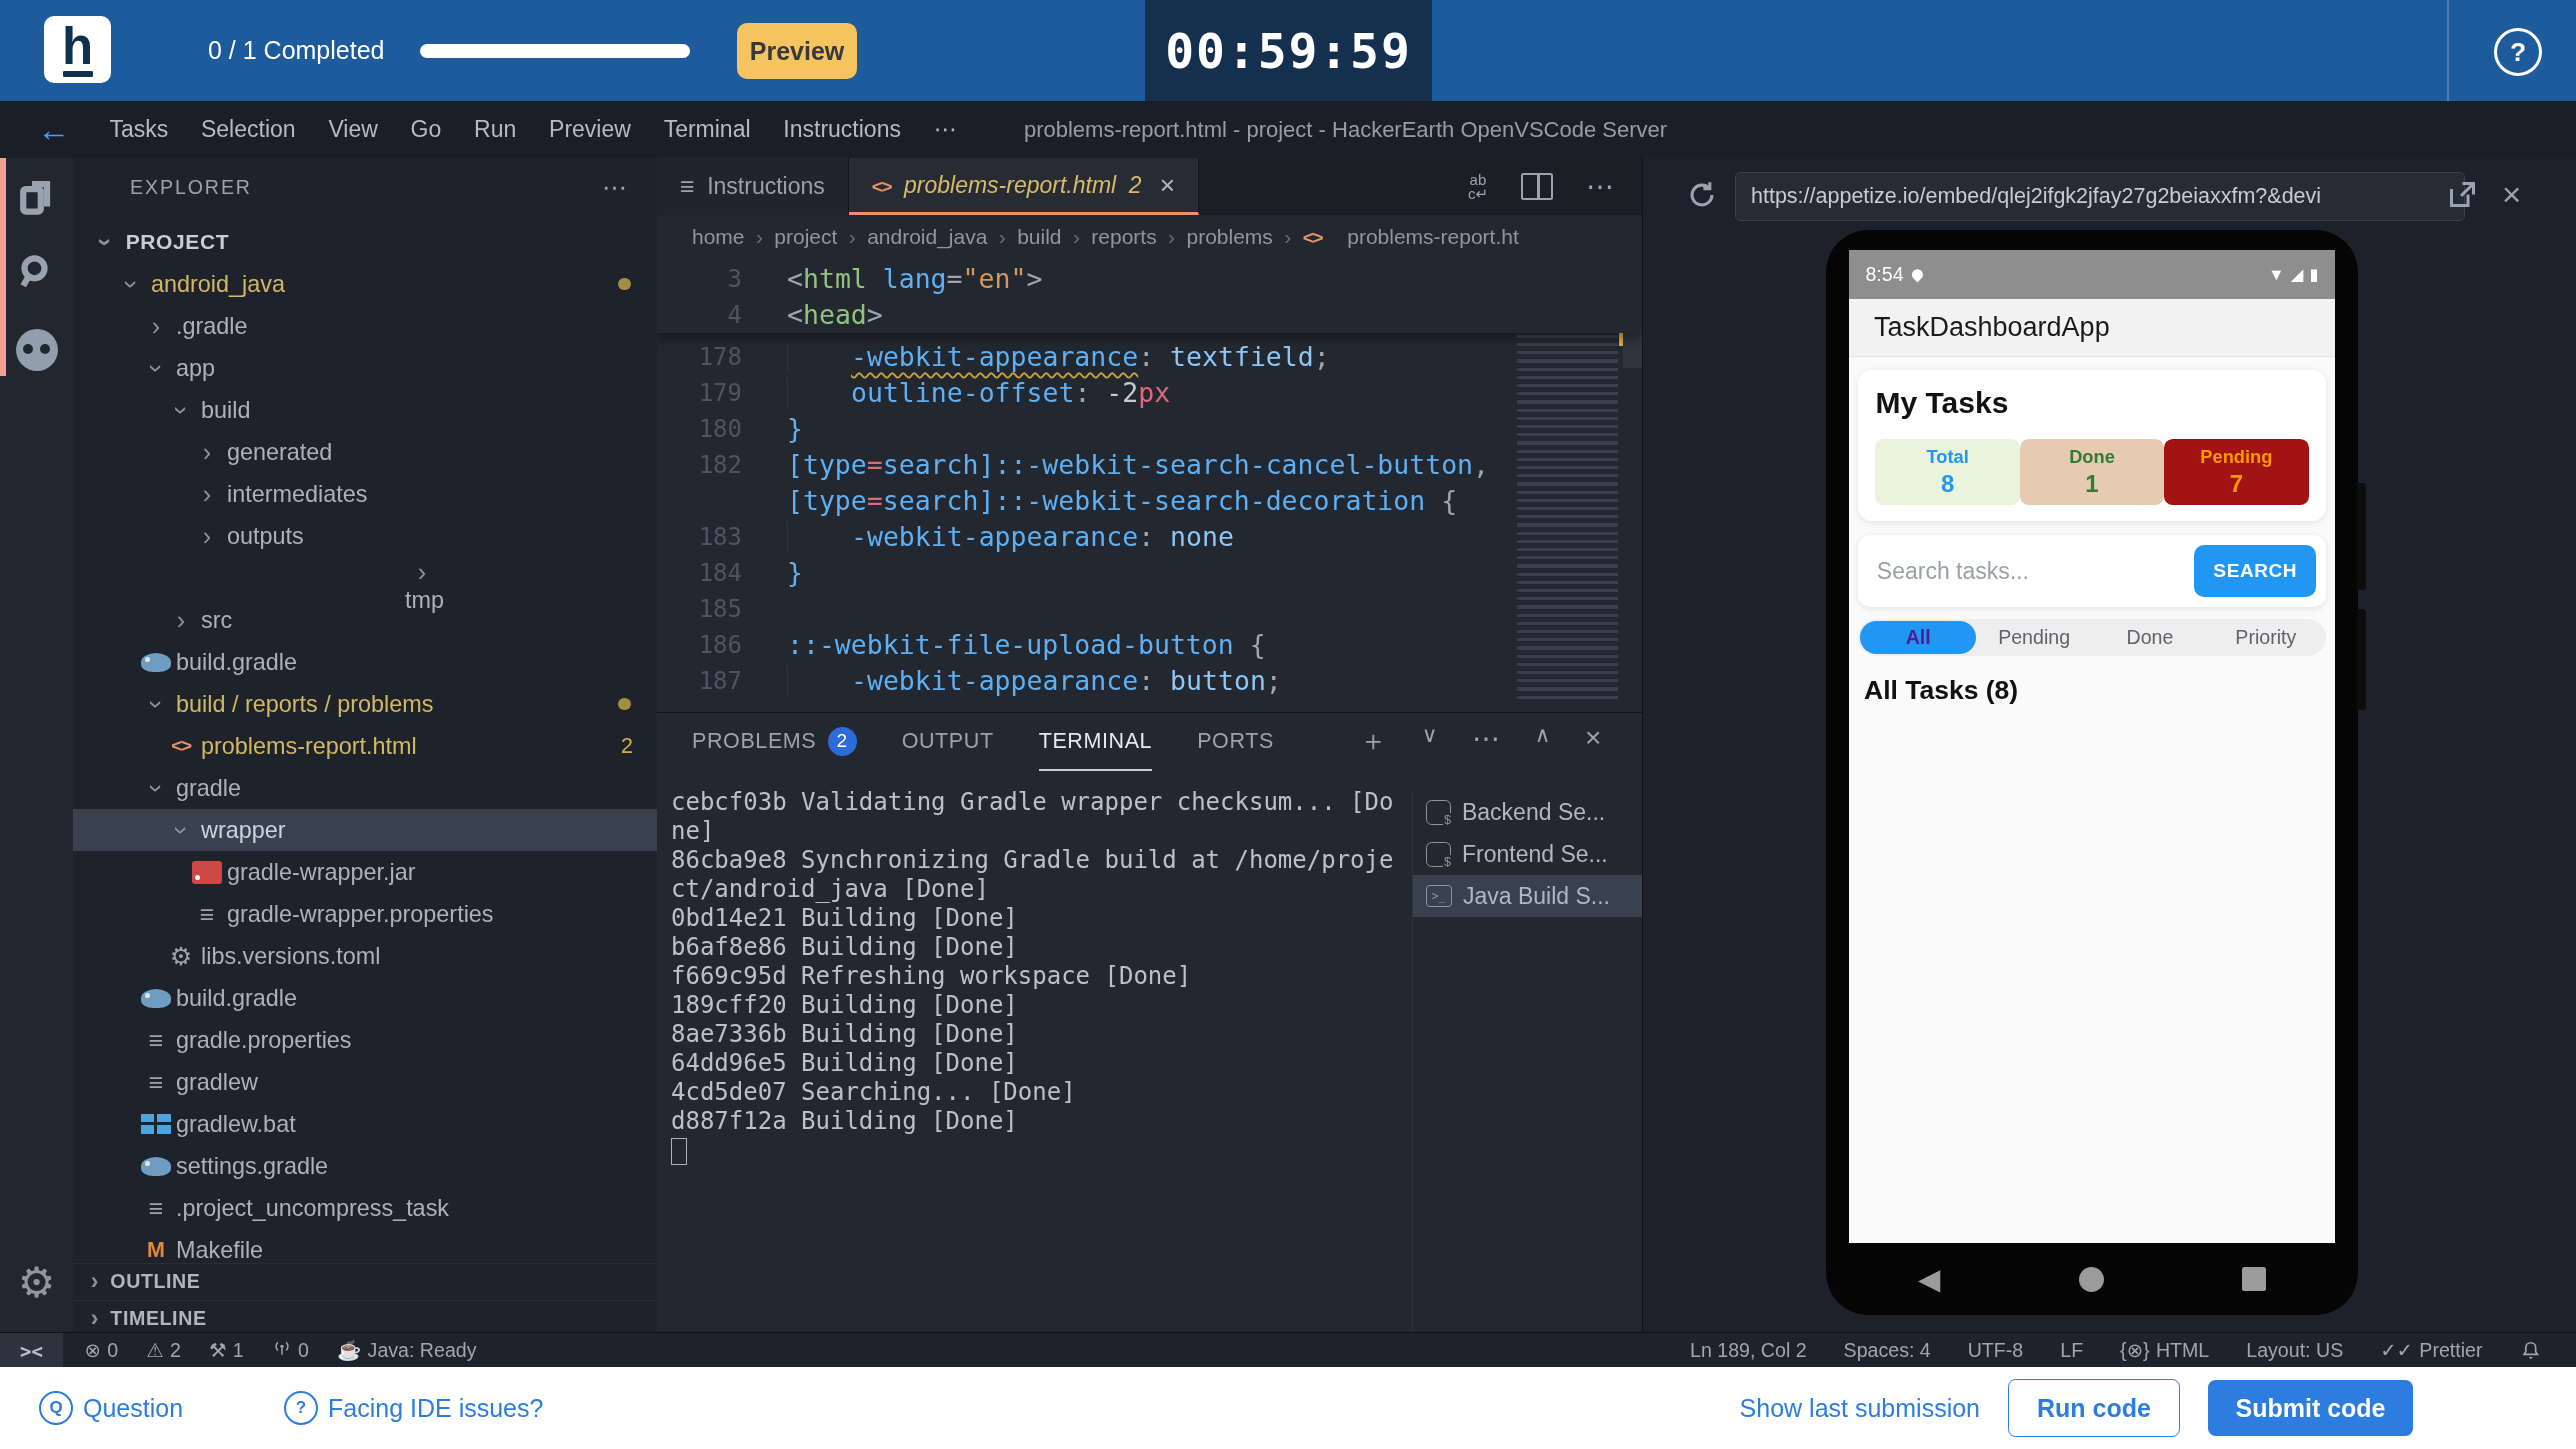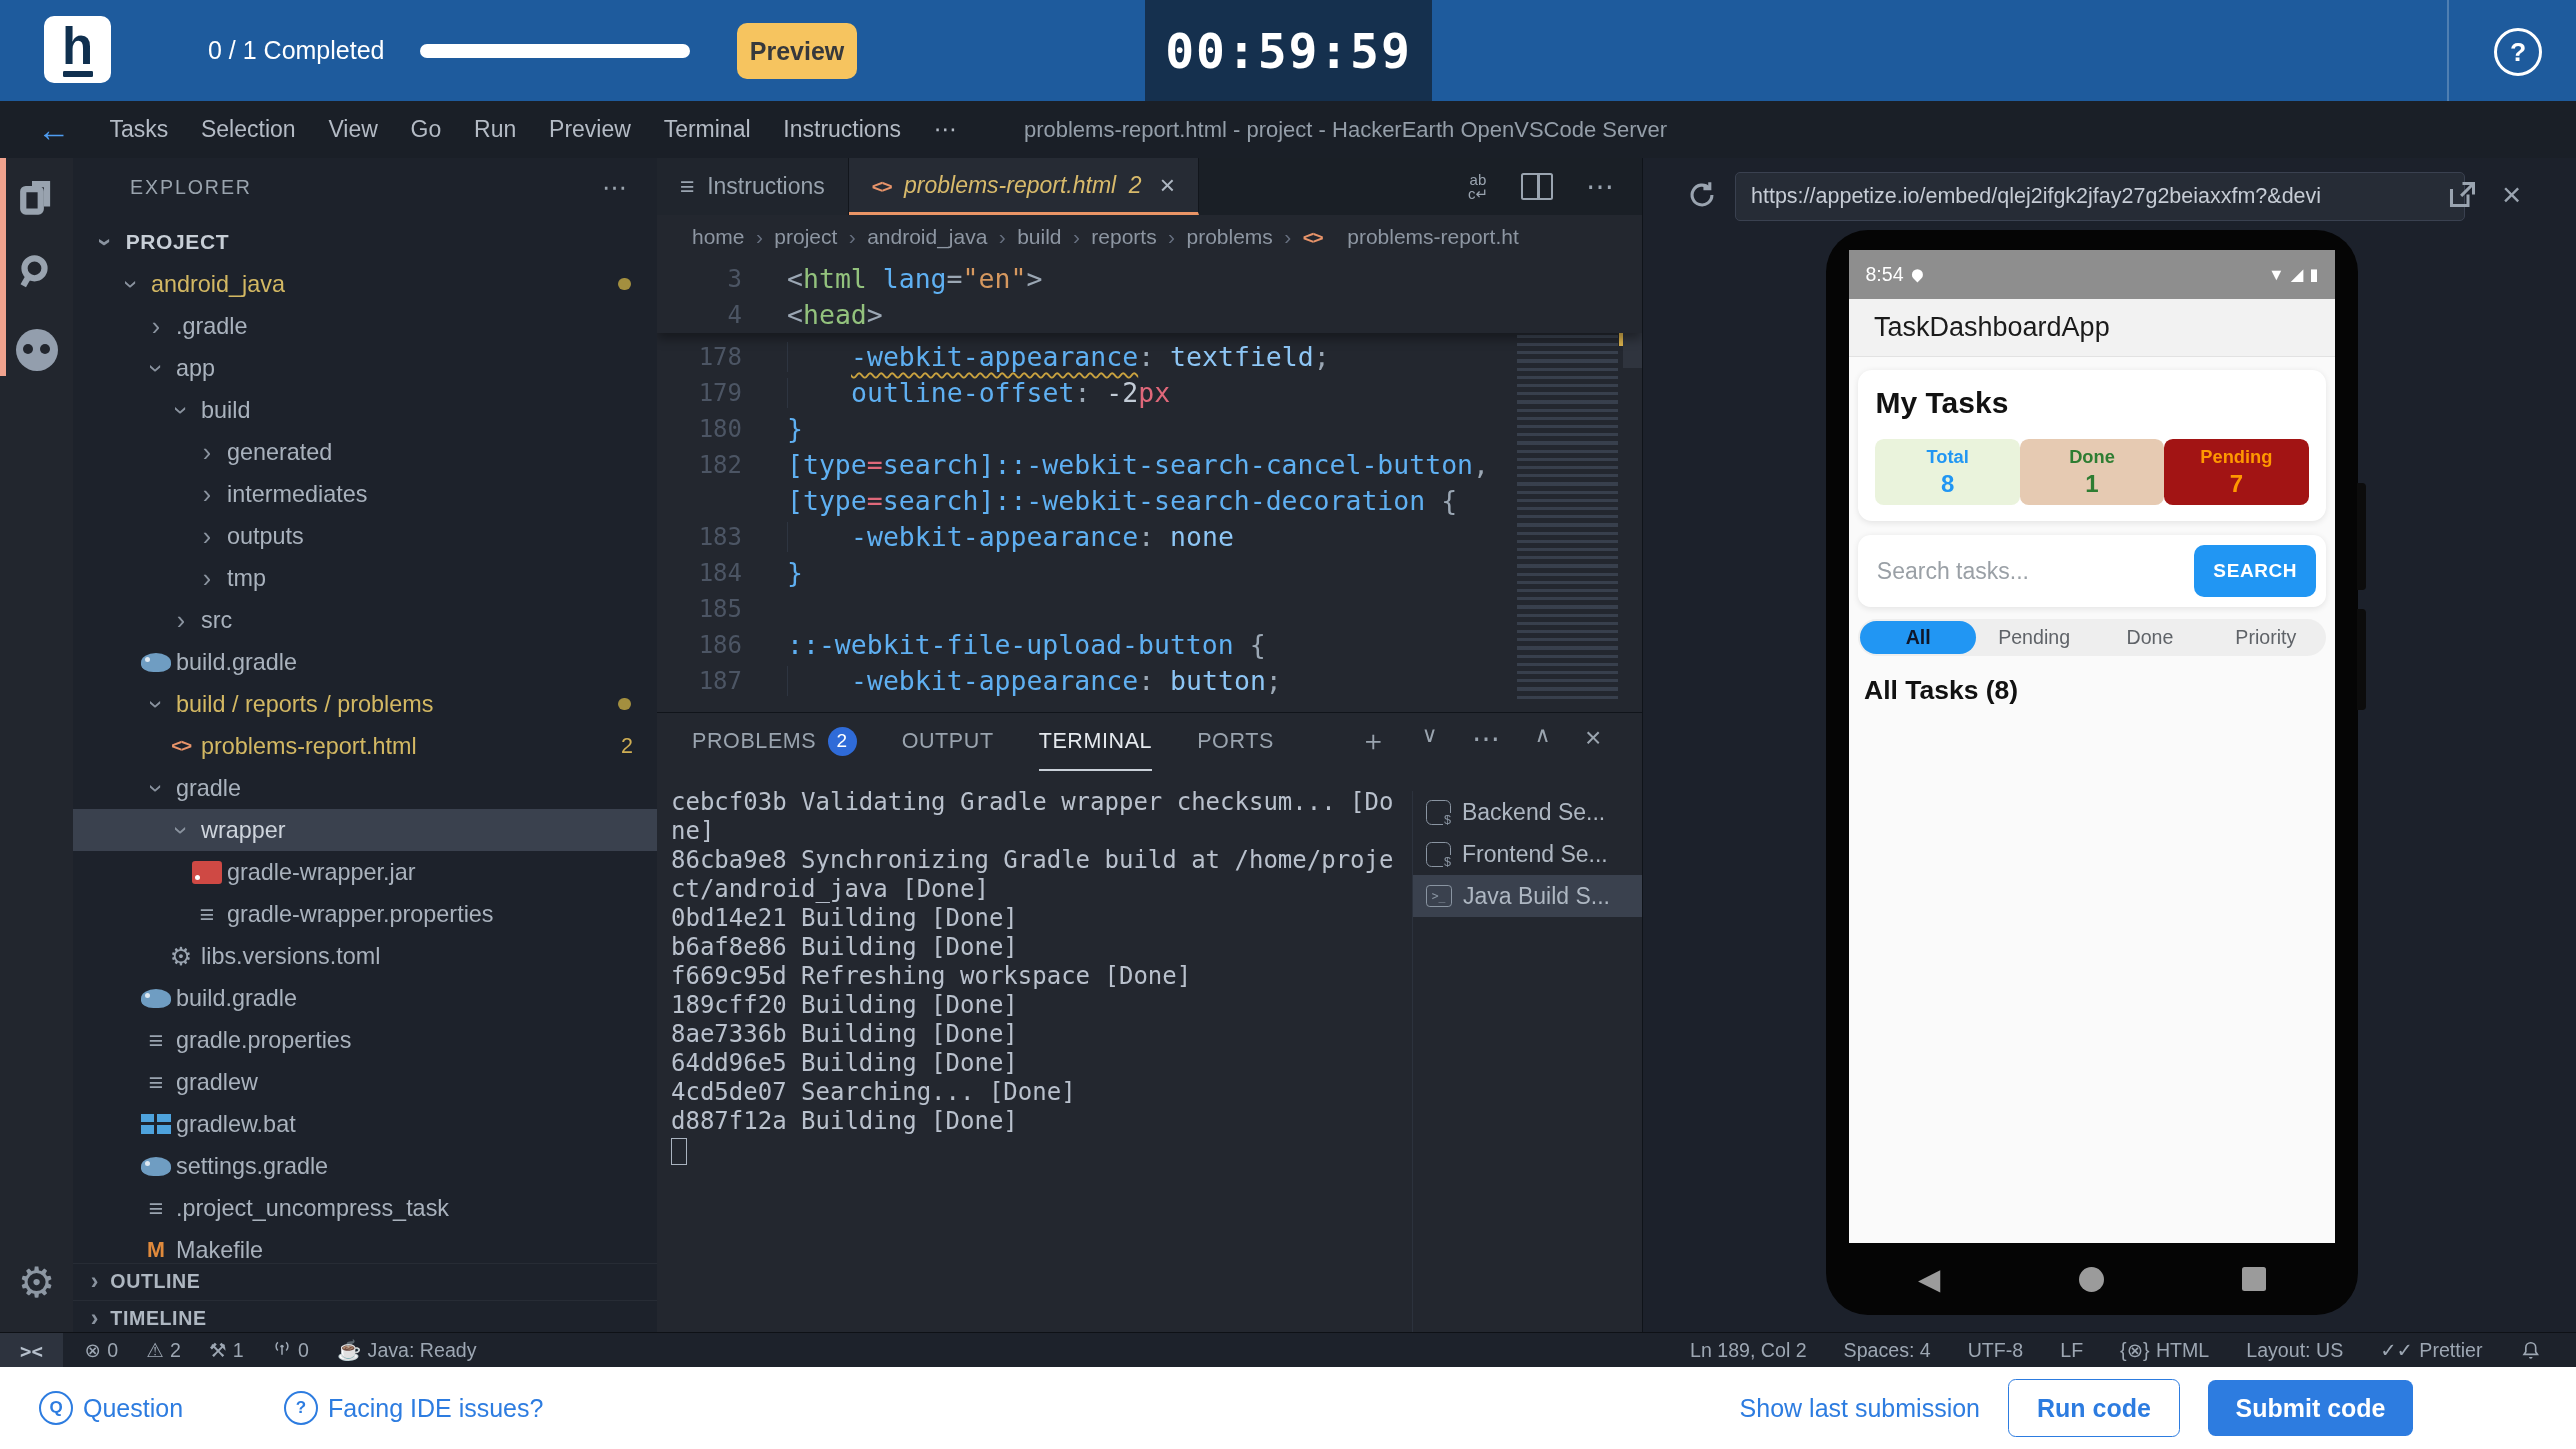--- a/index.html
+++ b/index.html
@@ -146,21 +146,21 @@
   .stat{flex:1;height:66px;border-radius:8.8px;display:flex;flex-direction:column;align-items:center;justify-content:center;cursor:pointer;}
   .stat .lbl{font-size:18.3px;font-weight:700;}
   .stat .val{font-size:24px;font-weight:700;margin-top:1.3px;}
   .p-search{margin:14px 8.8px 0;background:#fff;border-radius:12.6px;box-shadow:0 1.9px 6.3px rgba(0,0,0,.09);
      display:flex;align-items:center;padding:10px 10px 10px 19px;}
   .p-search .ph{color:#9aa0a6;font-size:23px;}
   .p-search .btn{margin-left:auto;background:#2196f3;color:#fff;font-weight:700;font-size:19px;letter-spacing:0.6px;
      border-radius:10px;padding:15px 19px;cursor:pointer;}
   .p-filters{margin:11.4px 8.8px 0;background:#eee;border-radius:19px;height:37px;display:flex;align-items:center;padding:0 2.5px;}
   .chip{flex:1;text-align:center;font-size:19.6px;color:#5f6368;height:33px;line-height:33px;border-radius:16.4px;cursor:pointer;}
-  .chip.active{background:#2196f3;color:#0f172a;font-weight:700;}
+  .chip.active{background:#2196f3;color:#4c1d95;font-weight:700;}
   .p-listhead{margin:19px 0 0 15px;font-size:26.5px;font-weight:800;color:#111;}
   .p-nav{position:absolute;left:23px;top:1013px;width:486px;height:72px;display:flex;align-items:center;justify-content:space-around;color:#9b9b9b;}
   .p-nav .back{font-size:29px;cursor:pointer;}
   .p-nav .home{width:25px;height:25px;border-radius:50%;background:#9b9b9b;cursor:pointer;}
   .p-nav .recents{width:24px;height:24px;background:#9b9b9b;border-radius:2.5px;cursor:pointer;}
   .pin{display:inline-block;width:11.4px;height:11.4px;background:#fff;border-radius:50% 50% 50% 0;transform:rotate(-45deg);}
 
   
   .statusbar{position:absolute;left:0;top:1332px;width:2576px;height:35px;background:#1d222b;border-top:1.3px solid #0e1116;
      display:flex;align-items:center;font-size:19.6px;color:#9da7b3;}
@@ -289,21 +289,21 @@
           <span class="tlabel">intermediates</span>
 
         </div>
 
         <div class="trow" style="padding-left: 119px;">
           <span class="ticon ic i-chevron-right"></span>
           <span class="tlabel">outputs</span>
 
         </div>
 
-        <div class="trow" style="padding-left: 119px;">
+        <div class="trow" style="padding-left: 119px; flex-direction: column;">
           <span class="ticon ic i-chevron-right"></span>
           <span class="tlabel">tmp</span>
 
         </div>
 
         <div class="trow" style="padding-left: 93px;">
           <span class="ticon ic i-chevron-right"></span>
           <span class="tlabel">src</span>
 
         </div>

